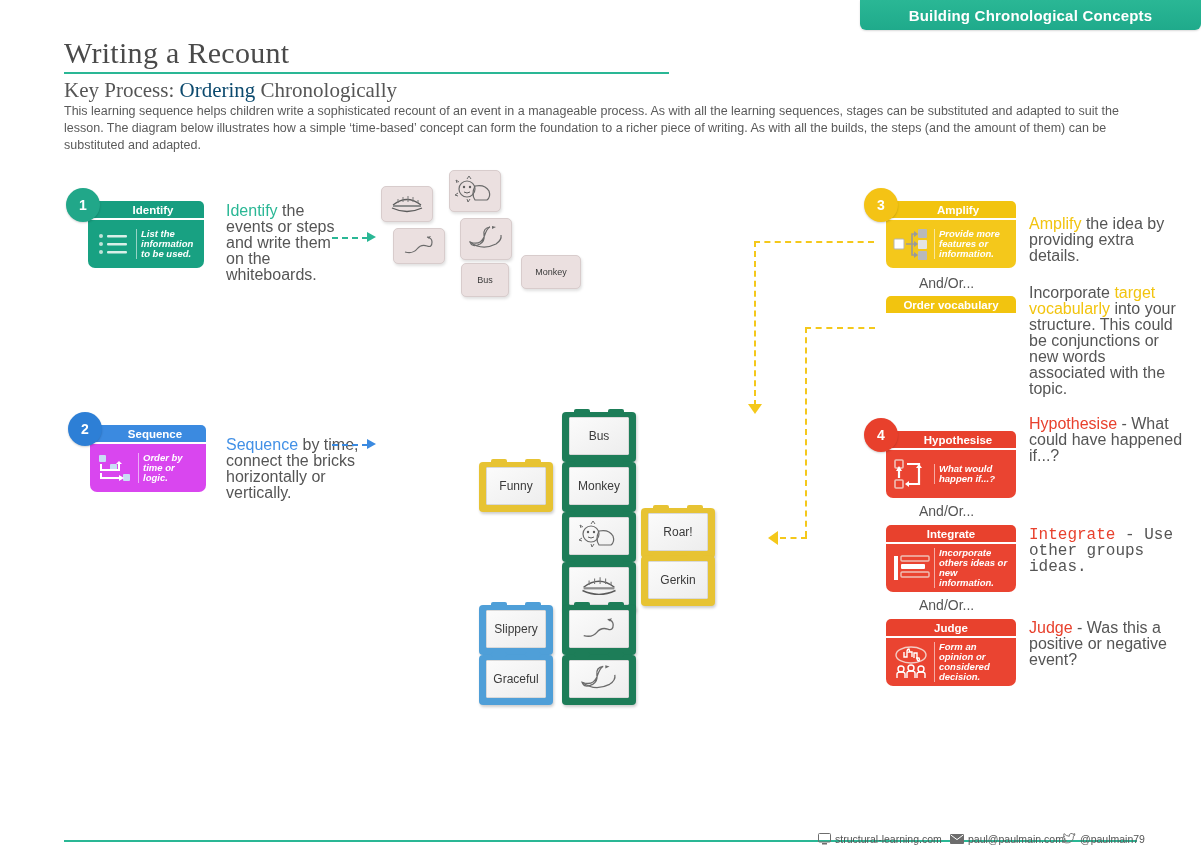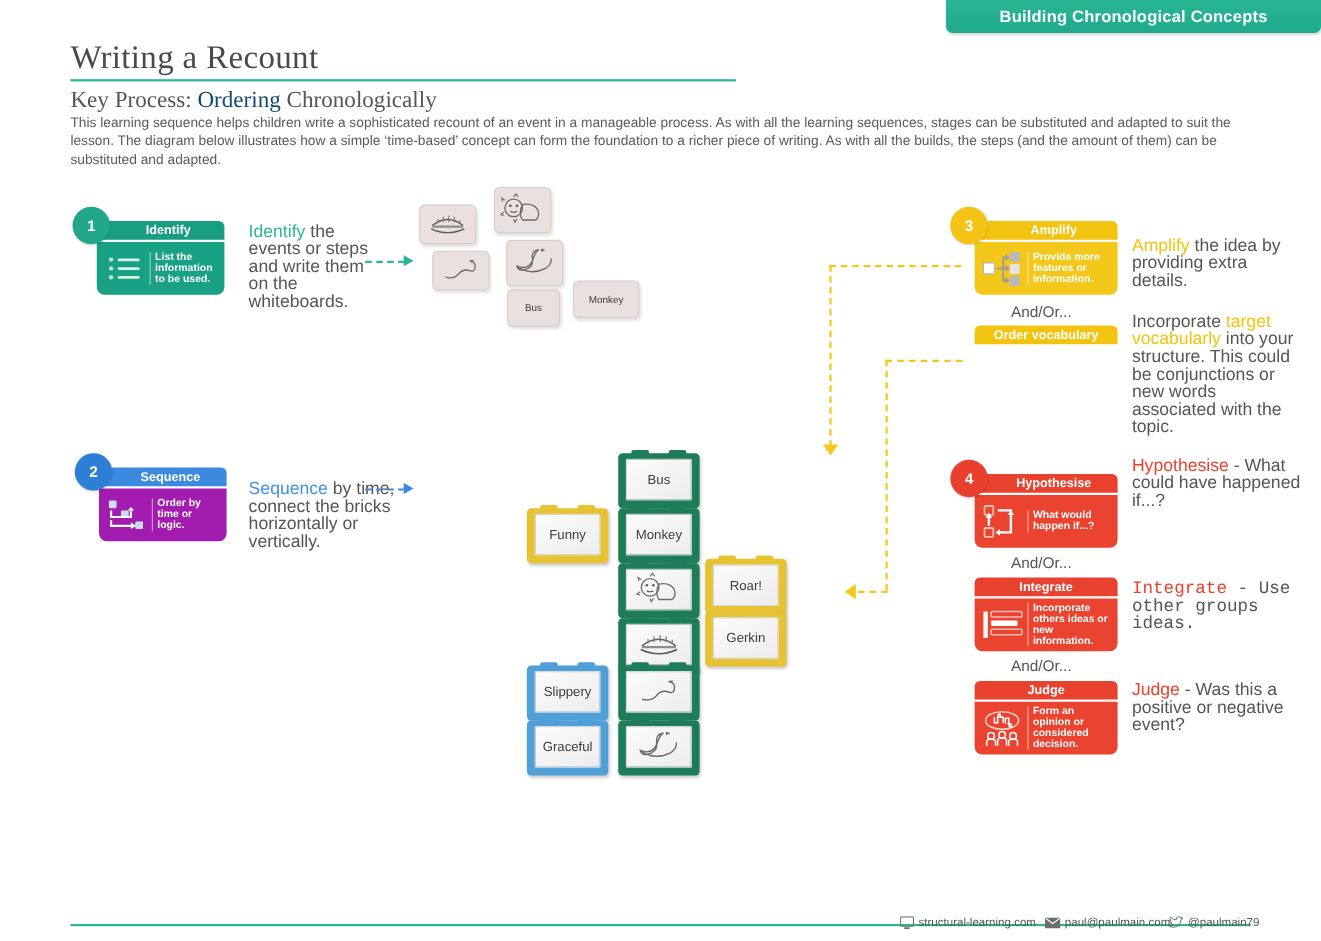--- a/index.html
+++ b/index.html
@@ -48,39 +48,39 @@
   .card-wide{width:130px;}
   .card-head{
     height:17px;border-radius:5px 5px 0 0;
     display:flex;align-items:center;justify-content:center;
     color:#ffffff;font-size:11.5px;font-weight:bold;
     padding-left:14px;box-sizing:border-box;
   }
   .card-head.nopad{padding-left:0;}
   .card-body{
     height:48px;border-radius:0 0 7px 7px;margin-top:2px;
-    display:flex;align-items:center;box-sizing:border-box;padding:3px 4px;
+    display:flex;align-items:center;box-sizing:border-box;padding:3px 4px;font-style:italic;
   }
   .card-ico{
     width:44px;height:42px;flex:0 0 44px;
     display:flex;align-items:center;justify-content:center;
   }
   .card-ico svg{display:block;}
   .card-txt{
     flex:1;color:#ffffff;font-size:9.5px;line-height:10.2px;font-weight:bold;
     border-left:1px solid rgba(255,255,255,.55);padding-left:4px;
   }
 
   
   .t-green .badge{background:#21a789;}
   .t-green .card-head{background:#179e80;}
   .t-green .card-body{background:#18a182;}
   .t-blue  .badge{background:#2d7fd6;}
   .t-blue  .card-head{background:#3b8ae0;}
-  .t-blue  .card-body{background:#a21caf;}
+  .t-blue  .card-body{background:#d946ef;}
   .t-gold  .badge{background:#f4c315;}
   .t-gold  .card-head{background:#f2c40f;}
   .t-gold  .card-body{background:#f4c81b;}
   .t-red   .badge{background:#e8402c;}
   .t-red   .card-head{background:#e8412d;}
   .t-red   .card-body{background:#ea4431;}
 
   
   .desc{position:absolute;font-size:16px;line-height:16px;color:#555555;}
   .desc .k-green{color:#2ab795;}

